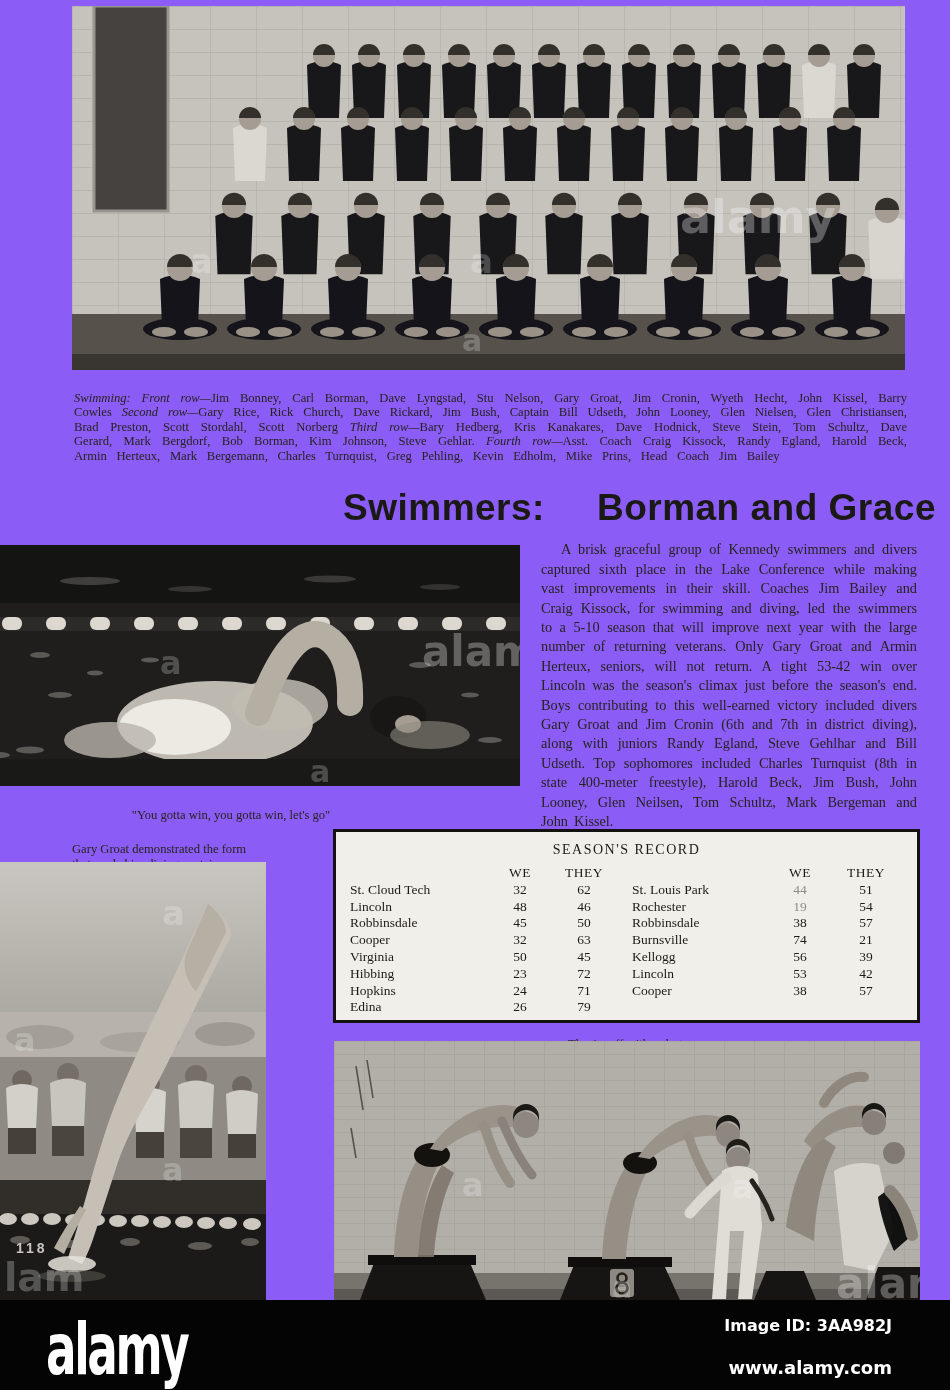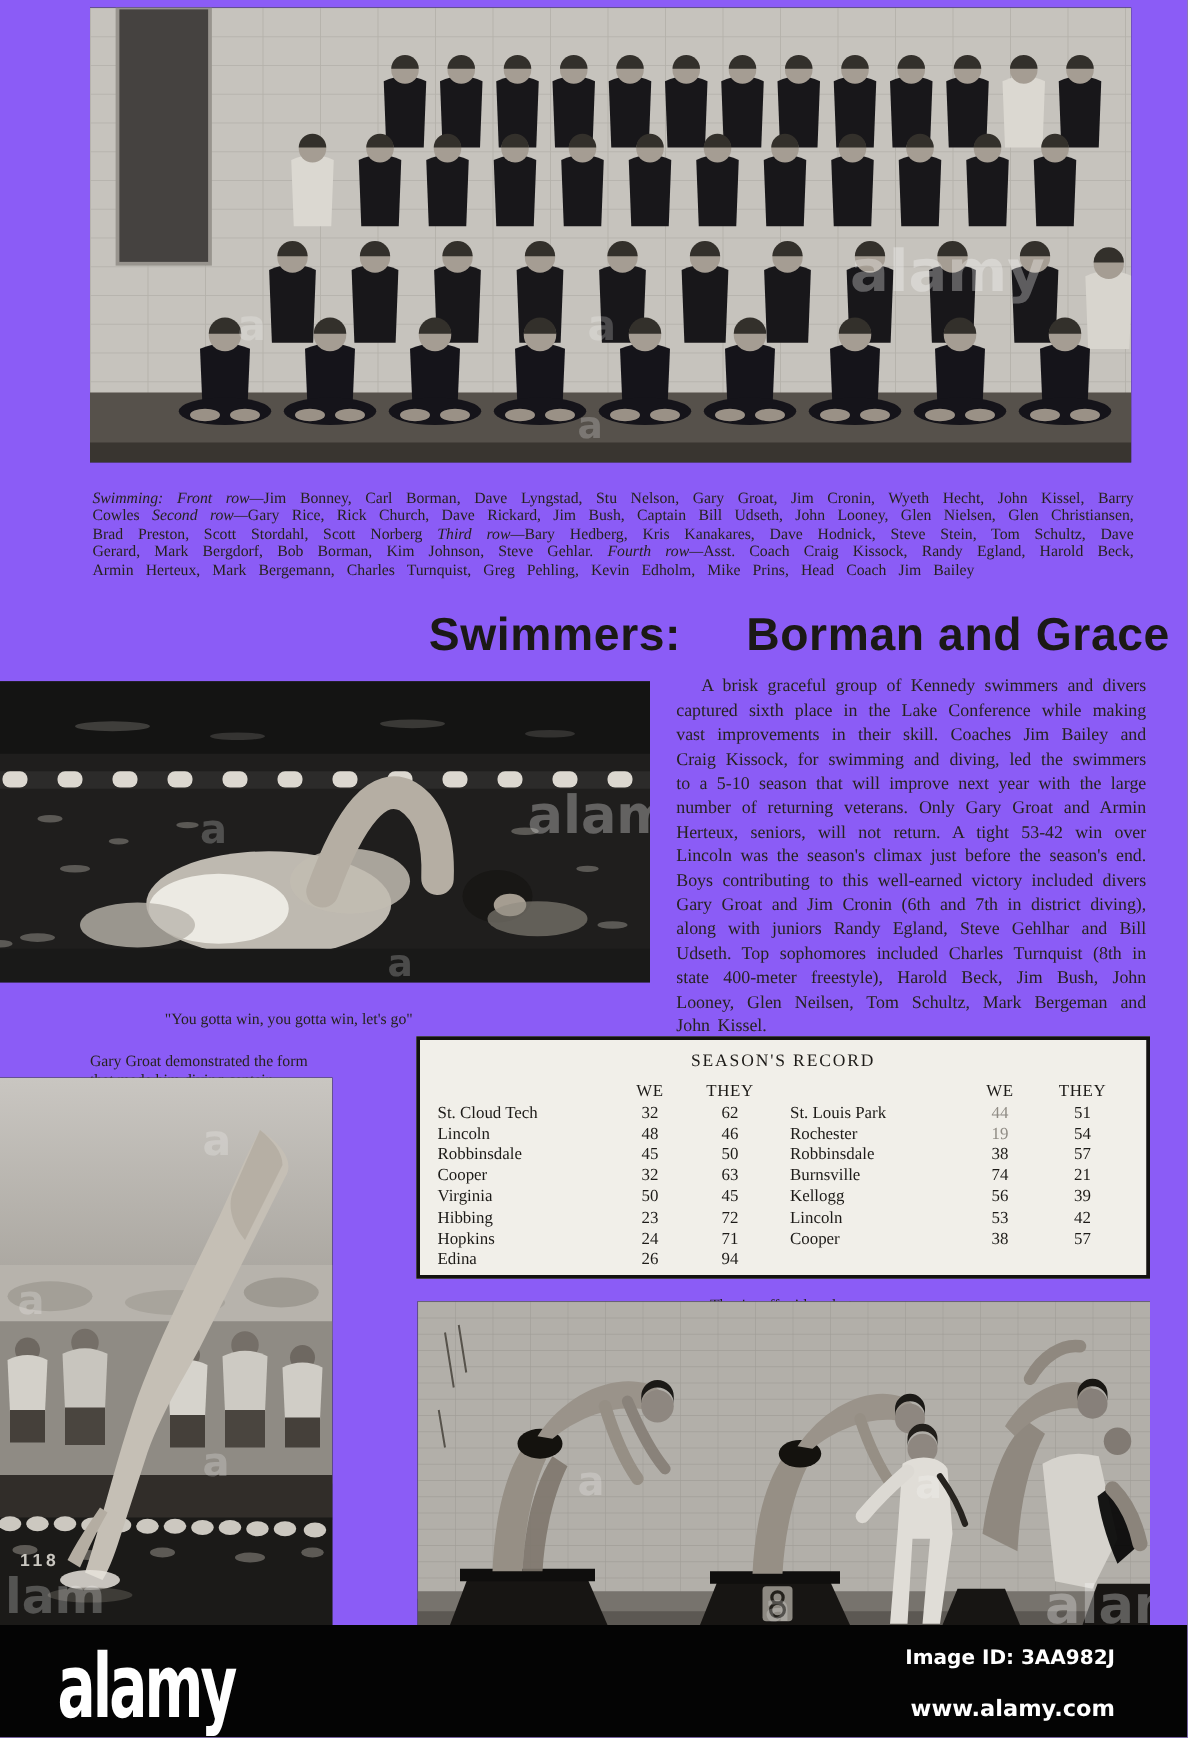--- a/index.html
+++ b/index.html
@@ -322,21 +322,21 @@
         <span class="t-num">50</span>
         <span class="t-num">45</span>
       <span class="t-team">Hibbing</span>
         <span class="t-num">23</span>
         <span class="t-num">72</span>
       <span class="t-team">Hopkins</span>
         <span class="t-num">24</span>
         <span class="t-num">71</span>
       <span class="t-team">Edina</span>
         <span class="t-num">26</span>
-        <span class="t-num">94</span>
+        <span class="t-num">79</span>
     </div>
     <div class="half half-r">
       <span class="t-team"></span>
         <span class="t-head">WE</span>
         <span class="t-head">THEY</span>
       <span class="t-team">St. Louis Park</span>
         <span class="t-num faded">44</span>
         <span class="t-num">51</span>
       <span class="t-team">Rochester</span>
         <span class="t-num faded">19</span>

